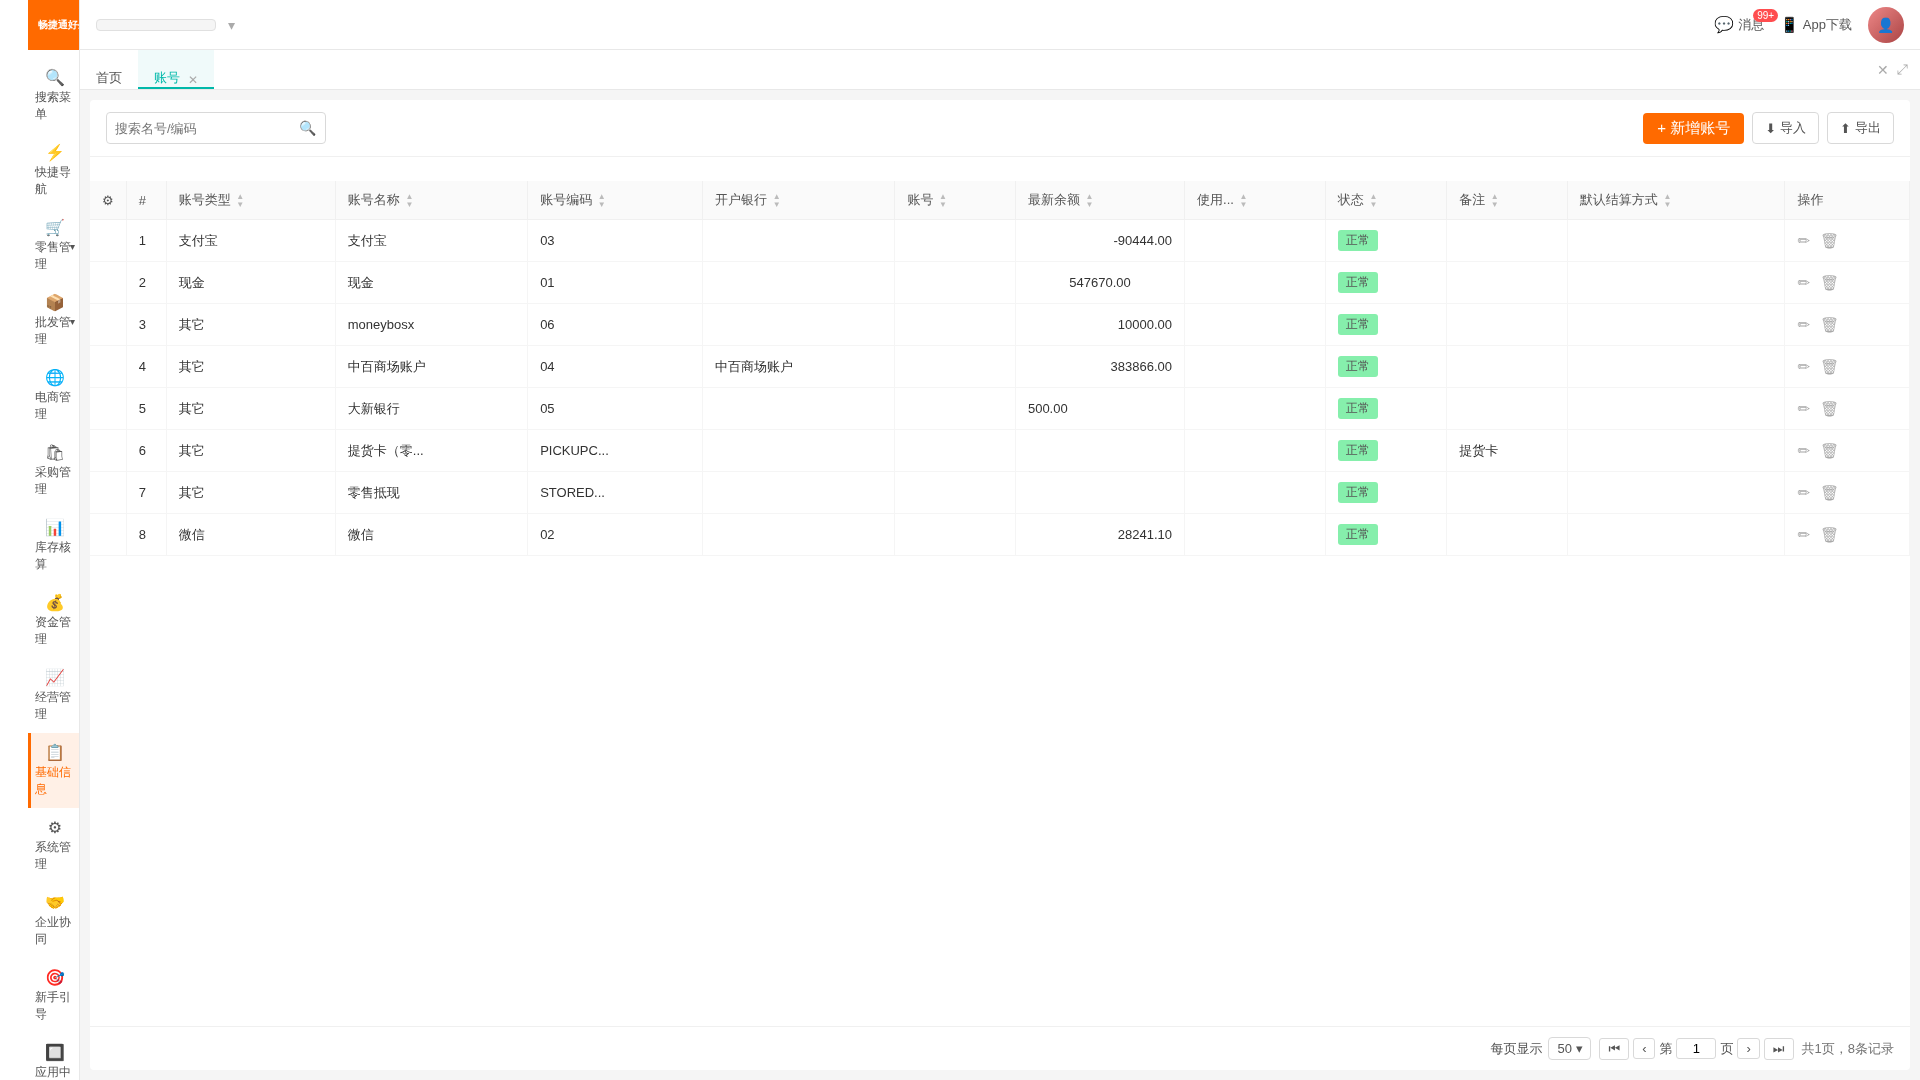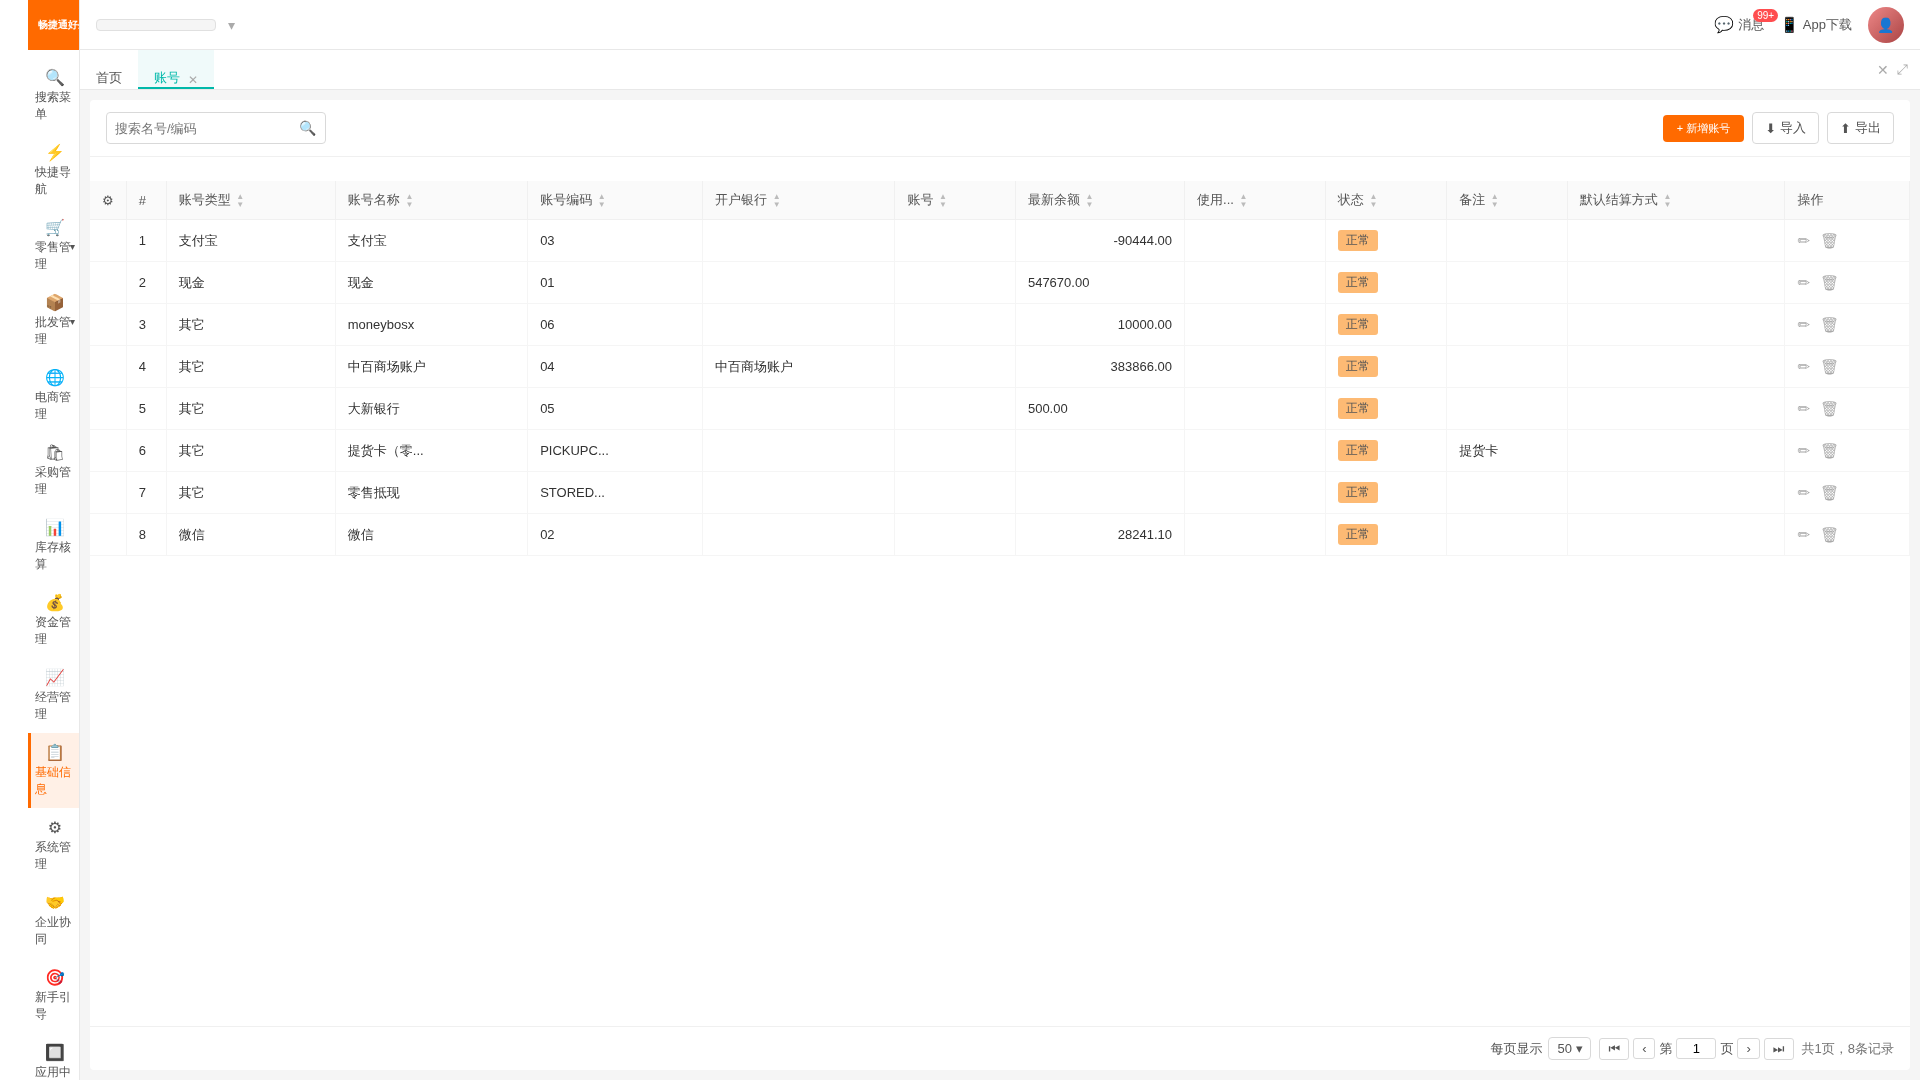--- a/index.html
+++ b/index.html
@@ -228,21 +228,21 @@
       display: flex;
       align-items: center;
       gap: 8px;
     }
     .btn-add {
       background: #ff6a00;
       color: #fff;
       border: none;
       border-radius: 4px;
       padding: 6px 14px;
-      font-size: 11px;
+      font-size: 15px;
       cursor: pointer;
       display: flex;
       align-items: center;
       gap: 4px;
     }
     .btn-import, .btn-export {
       background: #fff;
       color: #555;
       border: 1px solid #d9d9d9;
       border-radius: 4px;
@@ -292,21 +292,21 @@
       border-bottom: 1px solid #f5f5f5;
     }
     tbody td {
       padding: 10px 12px;
       color: #333;
       border-right: 1px solid #f5f5f5;
       white-space: nowrap;
     }
     .status-badge {
       display: inline-block;
-      background: #fdba74;
+      background: #86efac;
       color: #555;
       border-radius: 3px;
       padding: 2px 8px;
       font-size: 12px;
     }
     .action-icons {
       display: flex;
       gap: 10px;
       color: #aaa;
       font-size: 15px;
@@ -567,21 +567,21 @@
       </td>
     </tr>
             <tr>
       <td></td>
       <td>2</td>
       <td>现金</td>
       <td>现金</td>
       <td>01</td>
       <td></td>
       <td></td>
-      <td style="text-align:left;">547670.00</td>
+      <td style="text-align:center;">547670.00</td>
       <td></td>
       <td>
         <span class="status-badge">正常</span>
       </td>
       <td></td>
       <td></td>
       <td>
         <div class="action-icons">
           <span title="编辑">✏</span>
           <span title="删除">🗑</span>

